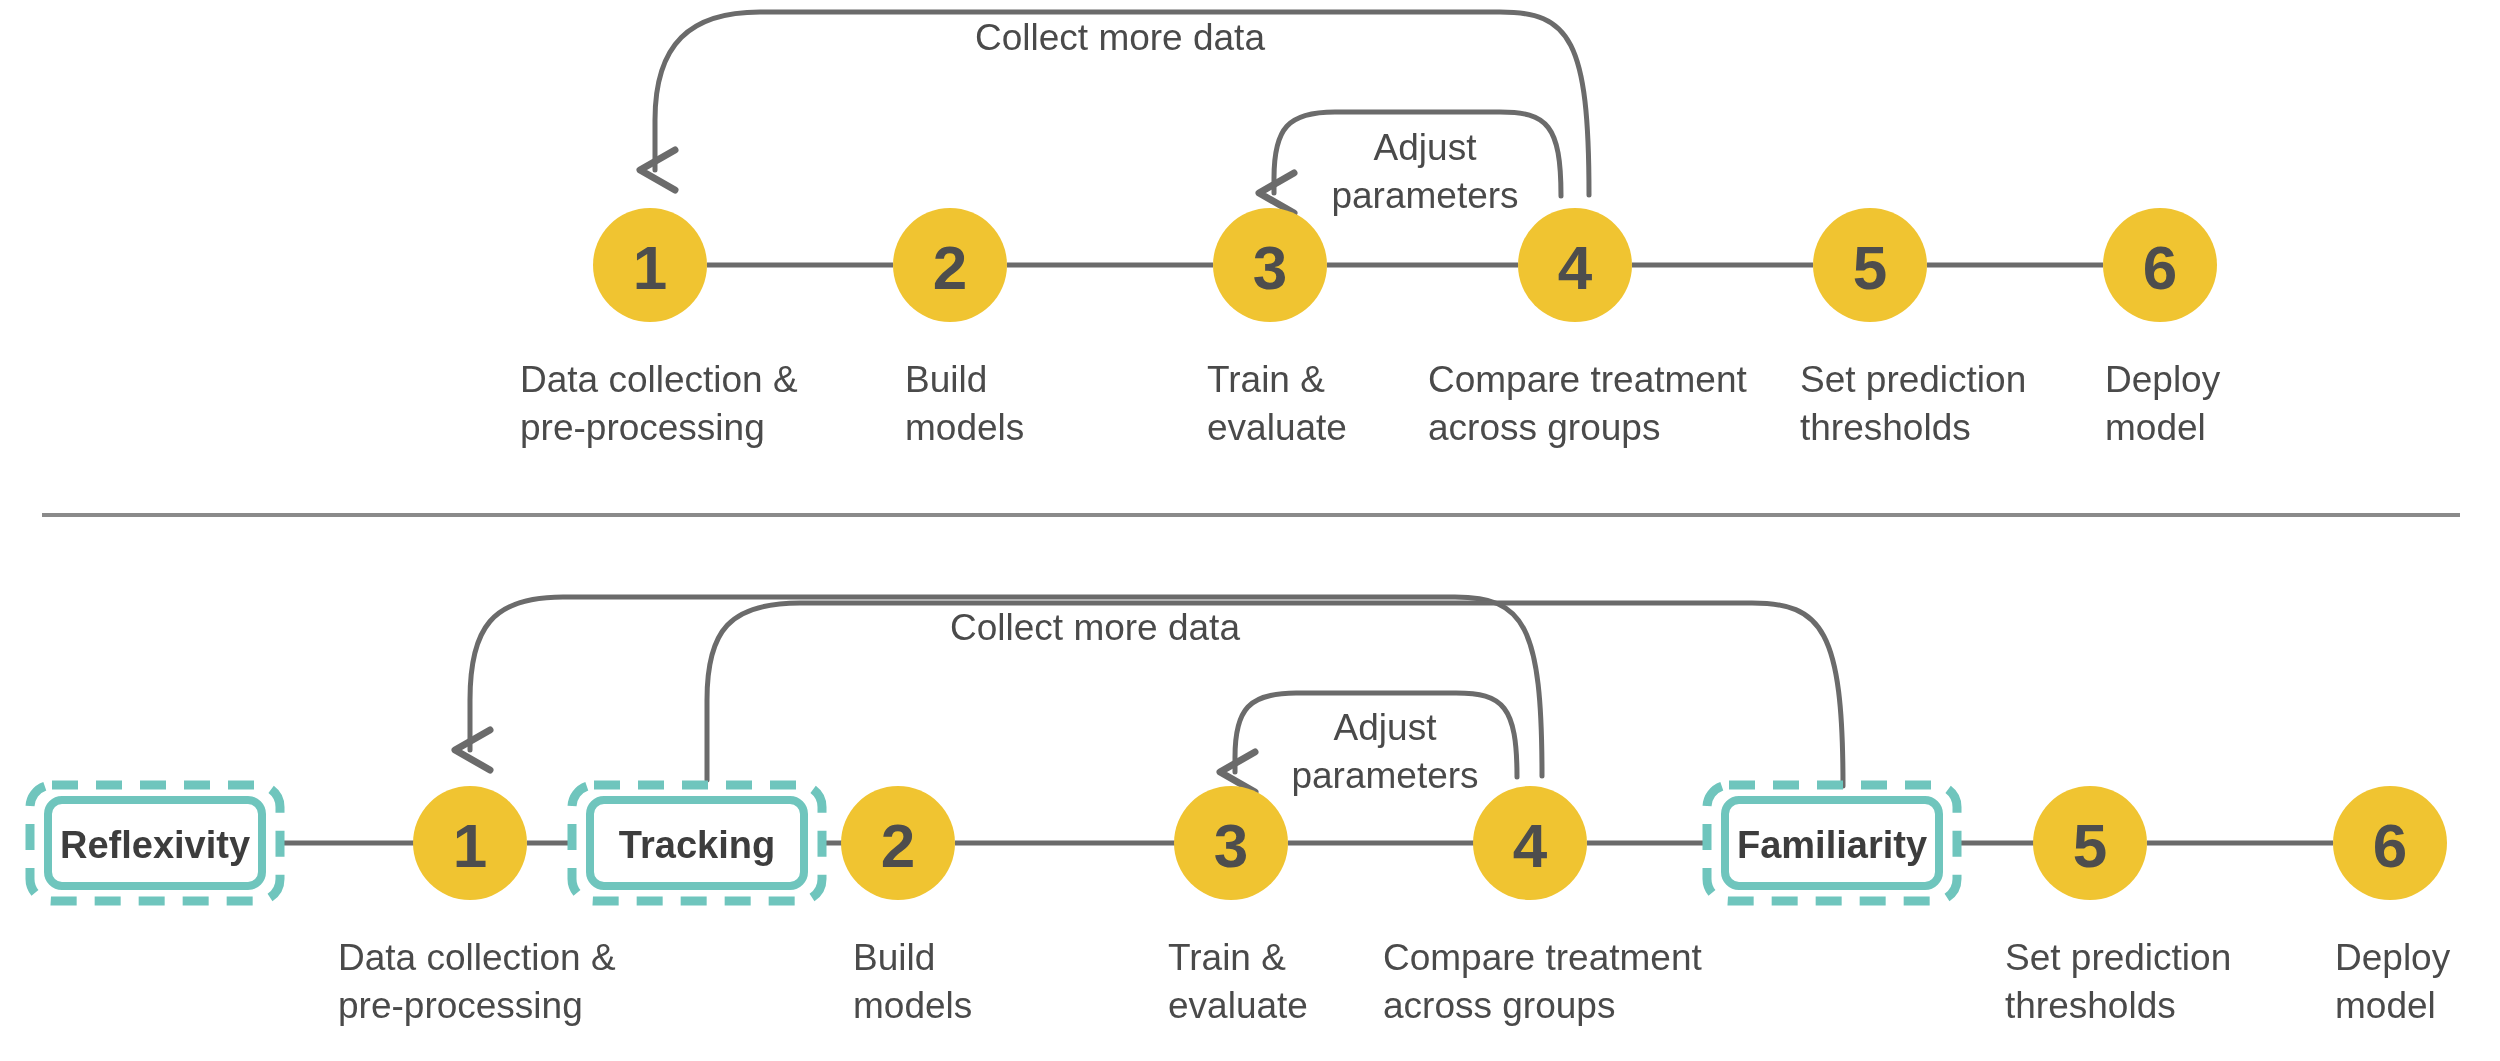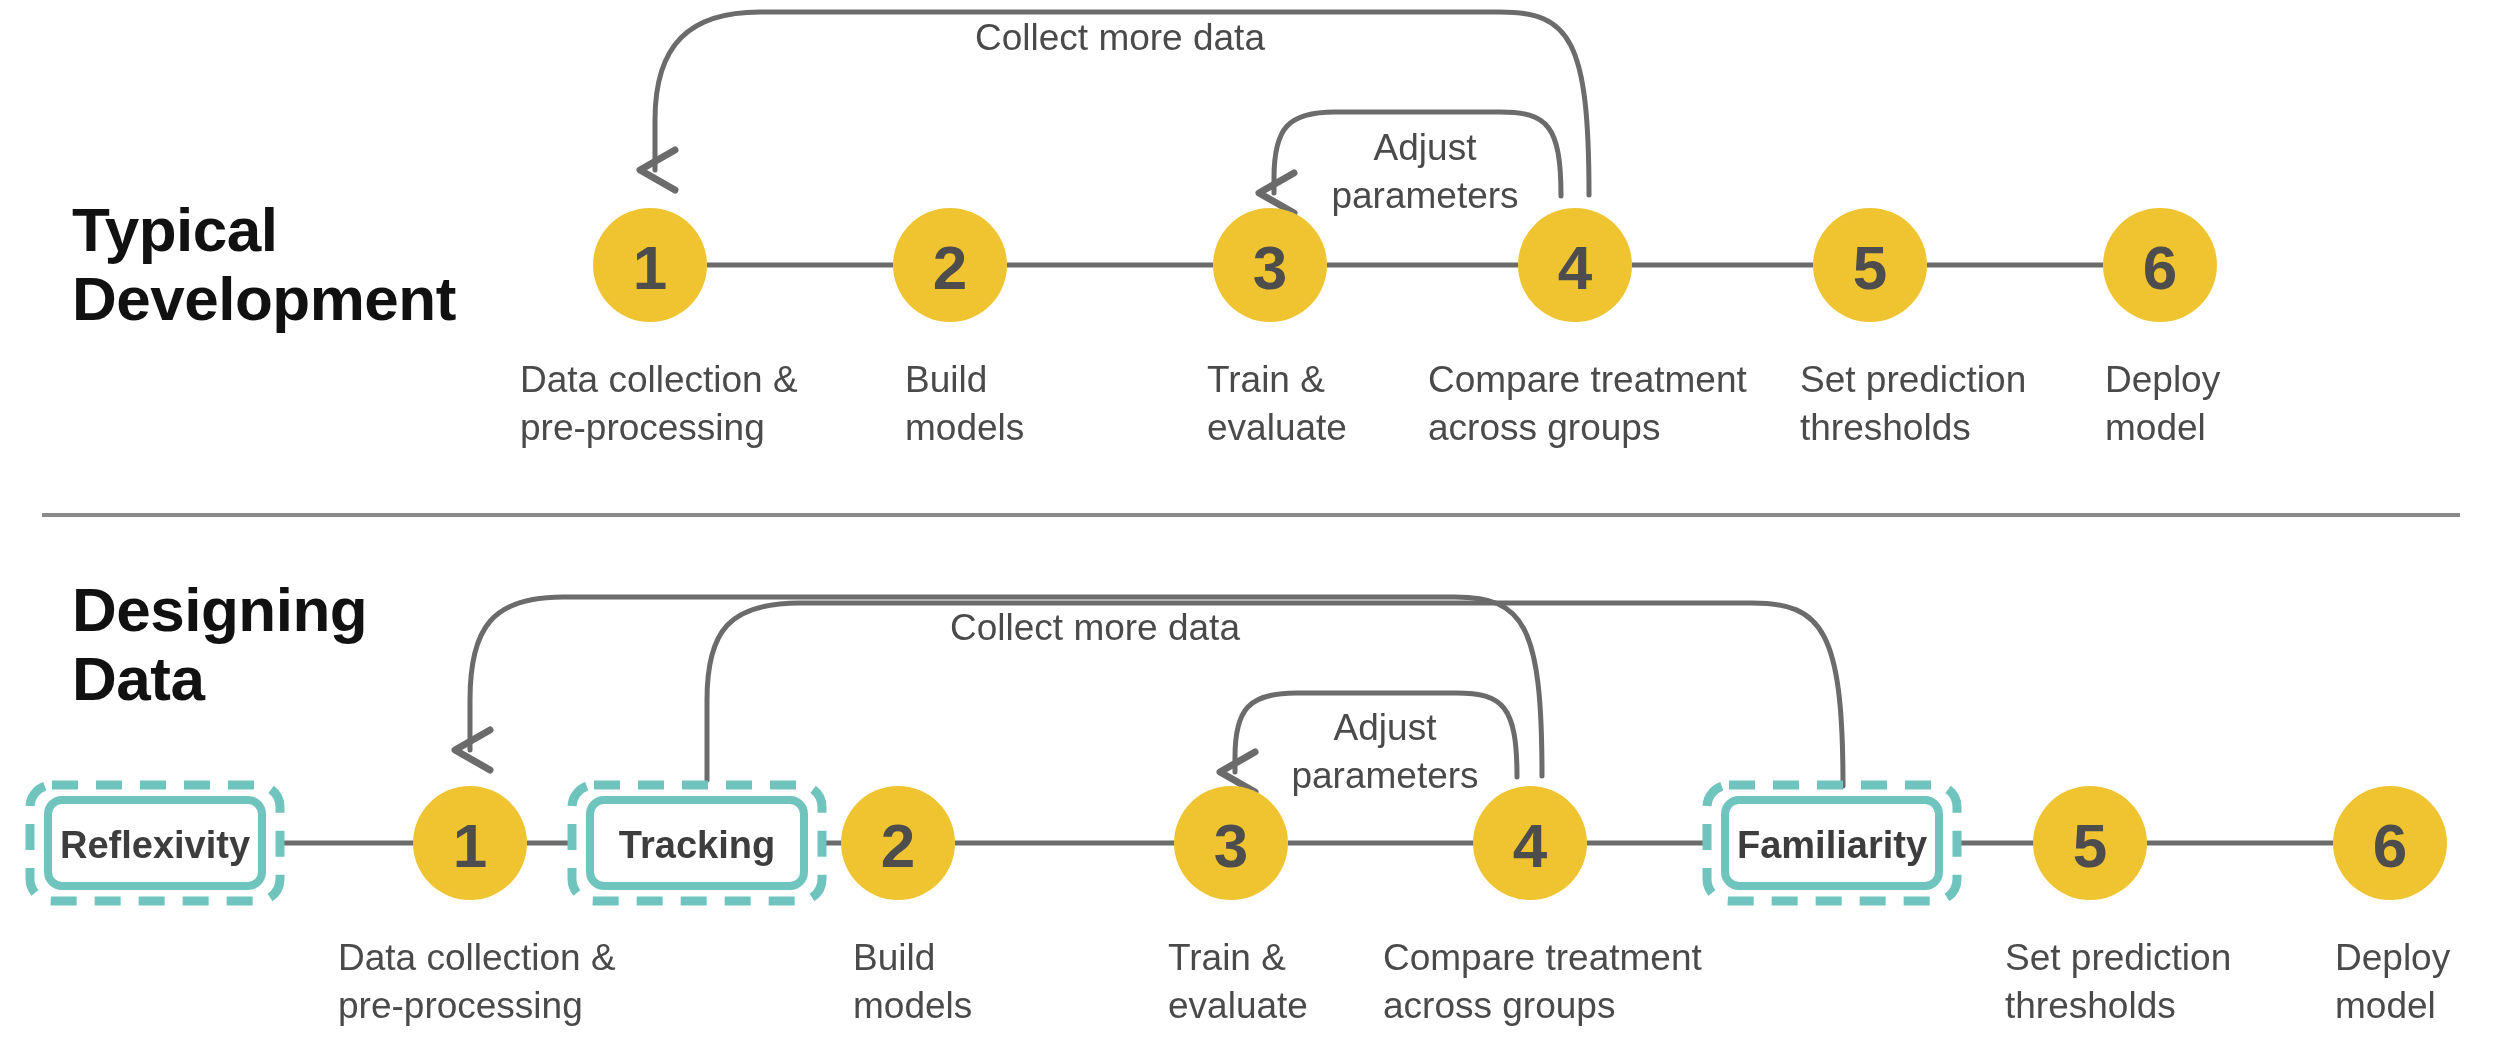--- a/index.html
+++ b/index.html
@@ -36,25 +36,21 @@
     font-family:"Liberation Sans","DejaVu Sans",sans-serif;
     font-size:38px;font-weight:bold;fill:#3d3d3d;
     text-anchor:middle;dominant-baseline:central;
   }
 </style>
 </head>
 <body>
 
 <div id="stage">
 
-  <div class="row-title" id="title-typical">Typical
-Development</div>
 
-  <div class="row-title" id="title-designing">Designing
-Data</div>
 
   <svg id="diagram" viewBox="0 0 2500 1061" xmlns="http://www.w3.org/2000/svg">
     <defs>
       <marker id="arrowhead" markerWidth="10" markerHeight="10" refX="5" refY="5" orient="auto" markerUnits="strokeWidth">
         <path d="M1,1 L5,8 L9,1" fill="none" stroke="#6b6b6b" stroke-width="1.4" stroke-linecap="round" stroke-linejoin="round"></path>
       </marker>
     </defs>
 
     <line id="divider-line" x1="42" y1="515" x2="2460" y2="515" stroke="#8a8a8a" stroke-width="4"></line>
 

